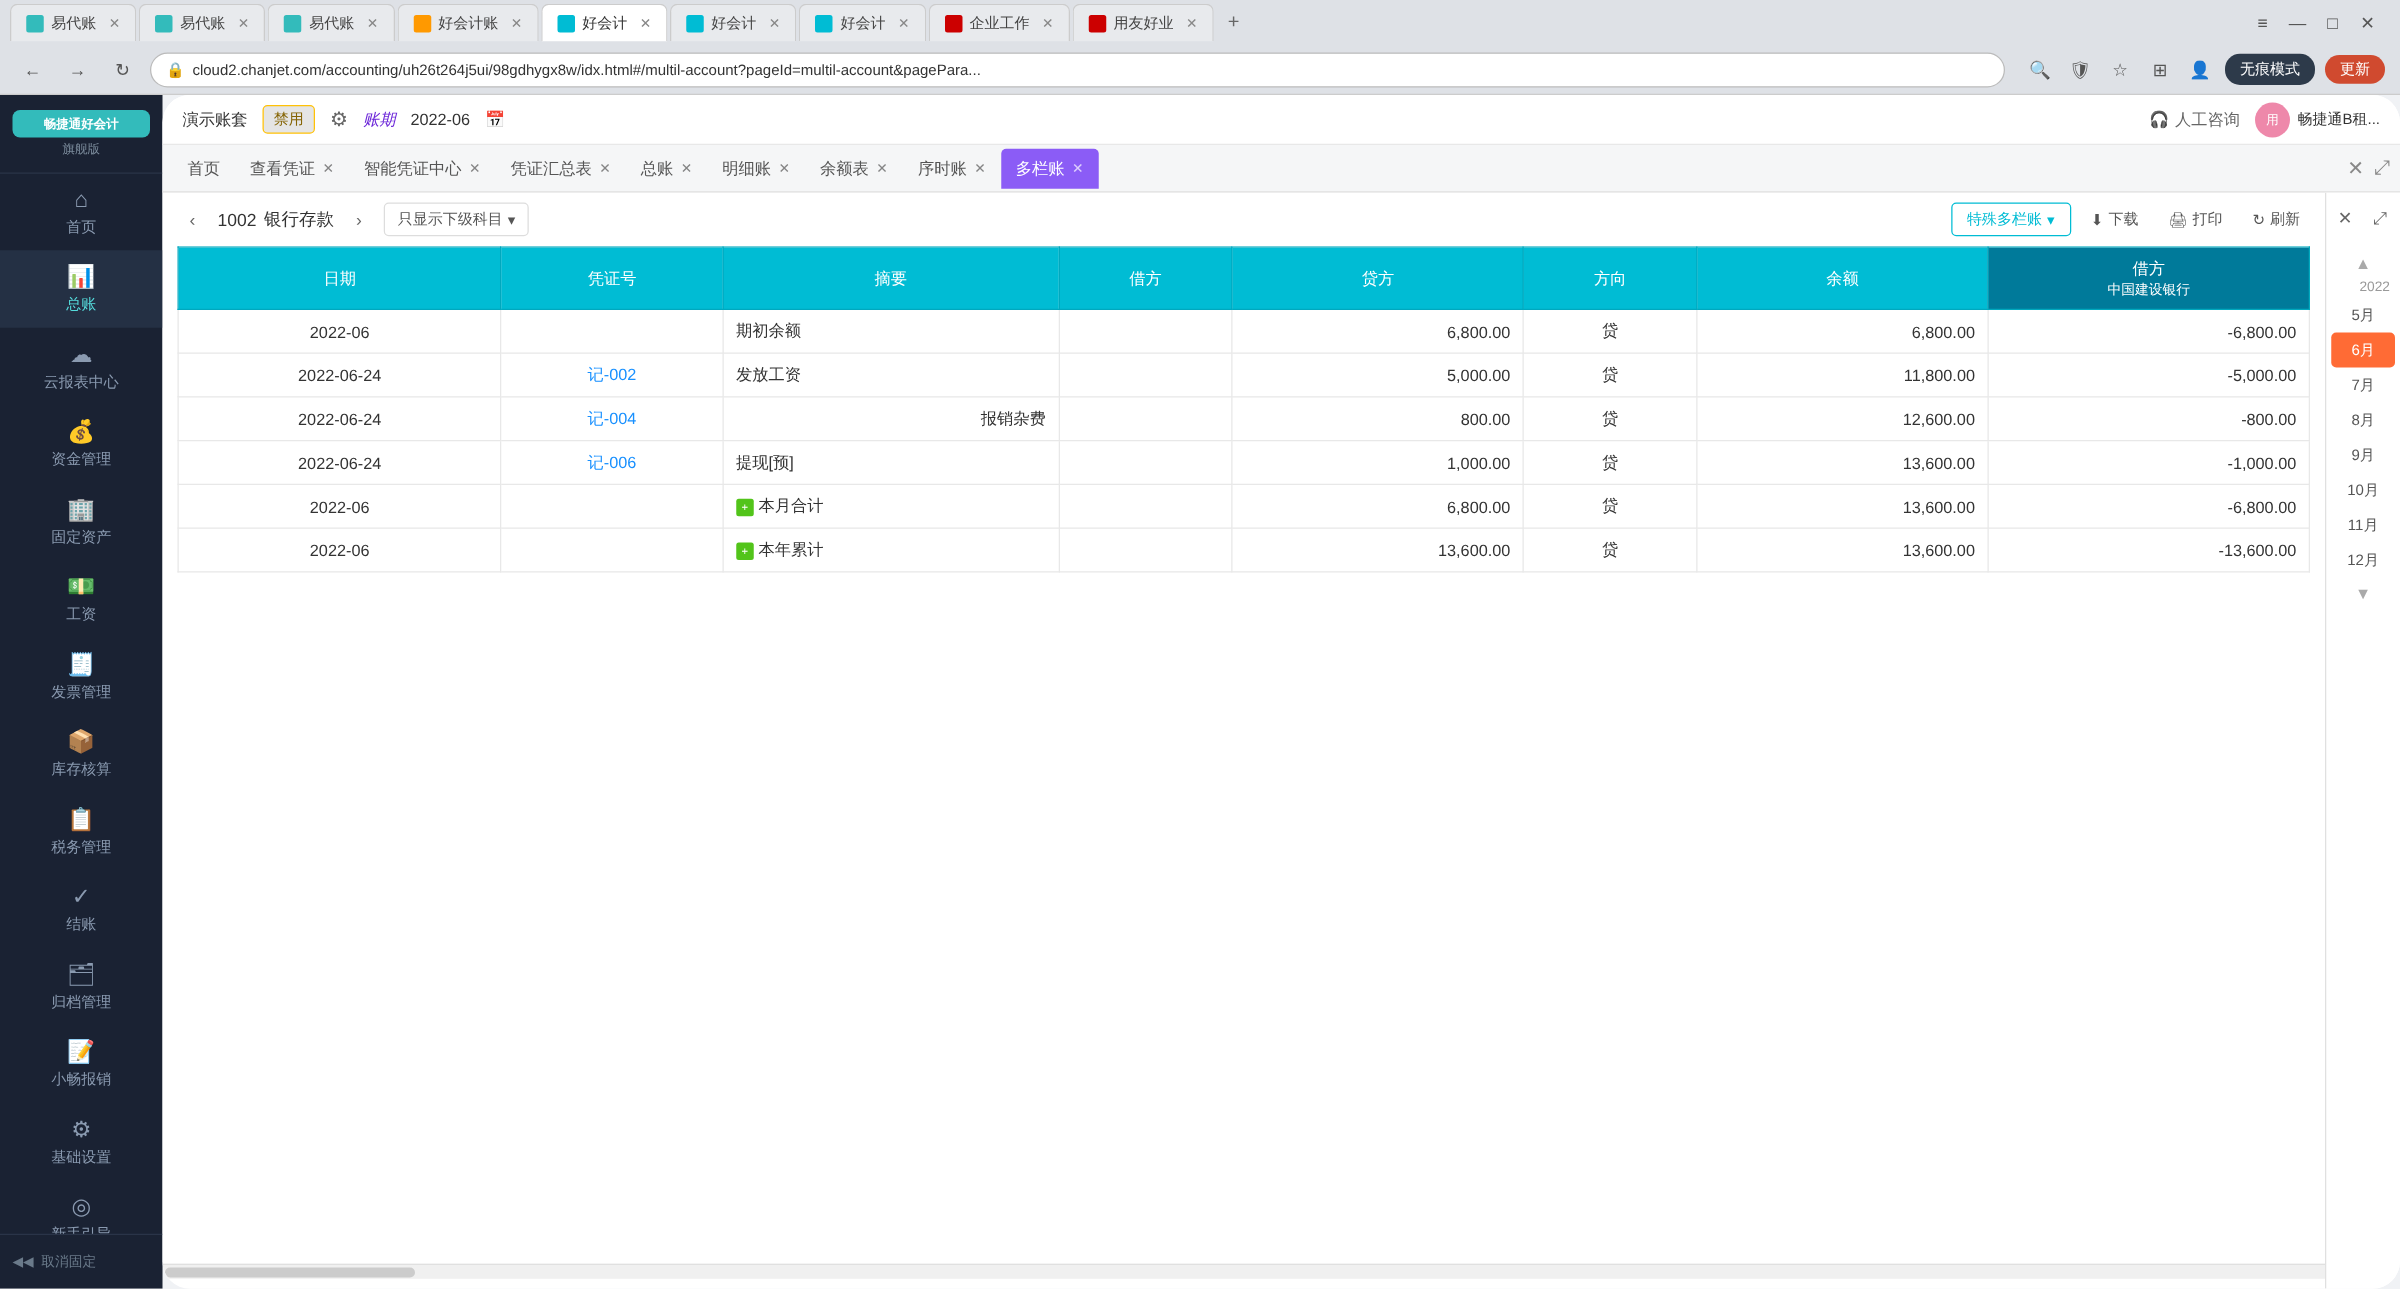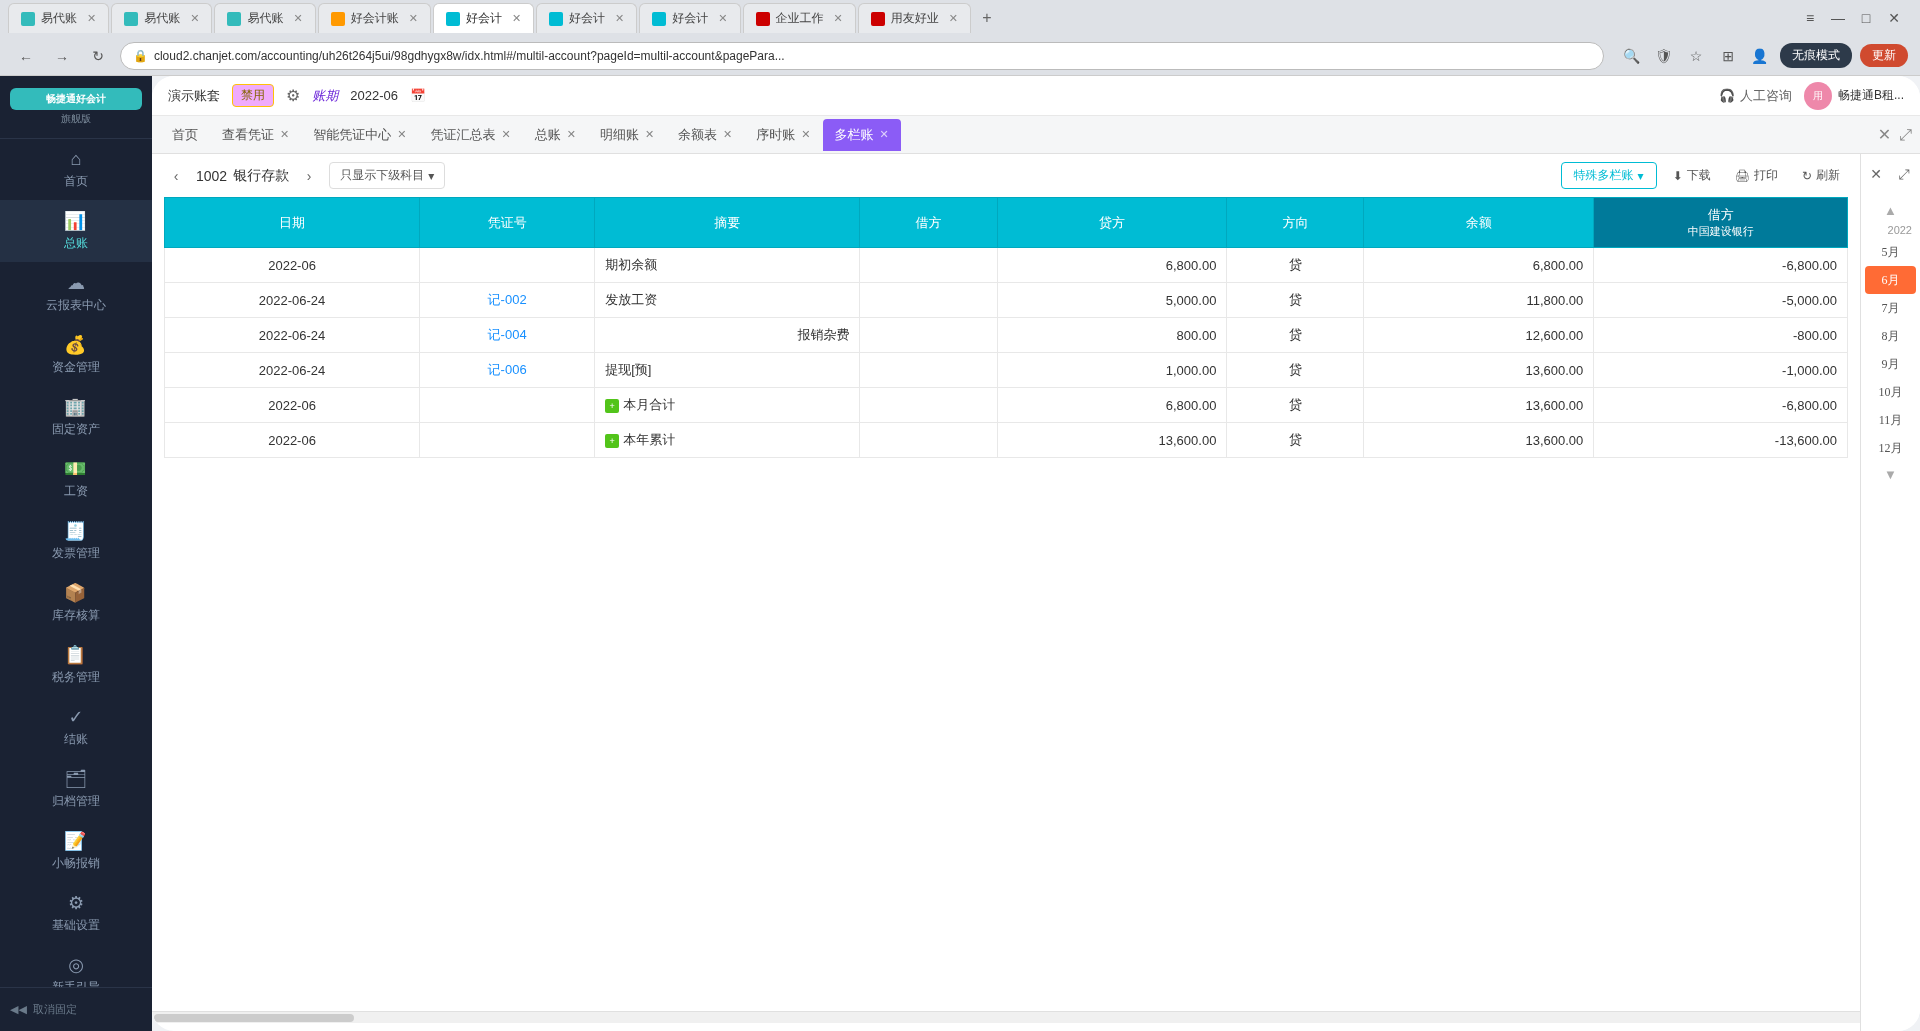--- a/index.html
+++ b/index.html
@@ -20,37 +20,37 @@
     .address-input { flex: 1; height: 28px; background: #fff; border: 1px solid #bbb; border-radius: 14px; padding: 0 12px; font-size: 12px; color: #333; display: flex; align-items: center; }
     .address-icons { display: flex; align-items: center; gap: 8px; margin-left: 8px; }
     .addr-icon { width: 24px; height: 24px; display: flex; align-items: center; justify-content: center; color: #555; cursor: pointer; font-size: 14px; }
     .stealth-btn { background: #2d3a4a; color: #fff; border-radius: 12px; padding: 4px 12px; font-size: 12px; cursor: pointer; }
     .update-btn { background: #d04a2f; color: #fff; border-radius: 12px; padding: 3px 12px; font-size: 12px; cursor: pointer; }
 
     
     .app-layout { display: flex; height: calc(1031px - 76px); }
 
     
-    .sidebar { width: 152px; background: #1a2233; display: flex; flex-direction: column; color: #aab; flex-shrink: 0; }
+    .sidebar { width: 130px; background: #1a2233; display: flex; flex-direction: column; color: #aab; flex-shrink: 0; }
     .sidebar-logo { padding: 12px 10px; border-bottom: 1px solid #2a3448; }
     .logo-box { background: #3bb; border-radius: 6px; padding: 4px 8px; color: #fff; font-size: 11px; font-weight: bold; text-align: center; }
     .logo-sub { color: #7a8a9a; font-size: 10px; margin-top: 2px; text-align: center; }
     .sidebar-nav { flex: 1; overflow-y: auto; }
     .sidebar-item { display: flex; flex-direction: column; align-items: center; padding: 10px 0; cursor: pointer; color: #8a9ab0; font-size: 12px; gap: 3px; }
     .sidebar-item.active { background: #243044; color: #5dd; }
     .sidebar-item .si-icon { font-size: 18px; }
     .sidebar-footer { padding: 10px; border-top: 1px solid #2a3448; }
     .sidebar-footer-item { display: flex; align-items: center; gap: 6px; color: #6a7a8a; font-size: 11px; cursor: pointer; padding: 4px 0; }
 
     
     .main-content { flex: 1; display: flex; flex-direction: column; background: #fff; overflow: hidden; border-radius: 22px; }
 
     
     .top-bar { height: 40px; background: #fff; border-bottom: 1px solid #e8e8e8; display: flex; align-items: center; padding: 0 16px; gap: 12px; }
-    .demo-badge { background: #f0abfc; color: #856404; border: 1px solid #ffc107; border-radius: 4px; padding: 2px 8px; font-size: 12px; }
+    .demo-badge { background: #e5e5e5; color: #856404; border: 1px solid #ffc107; border-radius: 4px; padding: 2px 8px; font-size: 12px; }
     .gear-btn { color: #666; cursor: pointer; font-size: 16px; }
     .calendar-icon { color: #666; cursor: pointer; }
     .top-bar-right { margin-left: auto; display: flex; align-items: center; gap: 12px; }
     .consult-btn { display: flex; align-items: center; gap: 4px; color: #666; font-size: 13px; cursor: pointer; }
     .user-info { display: flex; align-items: center; gap: 6px; cursor: pointer; }
     .avatar { width: 28px; height: 28px; border-radius: 50%; background: #e8a; display: flex; align-items: center; justify-content: center; color: #fff; font-size: 10px; }
     .username { color: #333; font-size: 12px; }
 
     
     .tab-bar { height: 38px; background: #f5f6f7; border-bottom: 1px solid #e0e0e0; display: flex; align-items: center; padding: 0 8px; gap: 0; overflow: hidden; }
@@ -83,21 +83,21 @@
     .badge-green { display: inline-block; width: 14px; height: 14px; background: #52c41a; border-radius: 2px; color: #fff; font-size: 9px; text-align: center; line-height: 14px; margin-right: 4px; }
 
     
     .date-nav { width: 60px; background: #fff; border-left: 1px solid #e0e0e0; display: flex; flex-direction: column; overflow: hidden; }
     .date-nav-header { height: 40px; display: flex; align-items: center; justify-content: flex-end; padding-right: 4px; gap: 4px; }
     .date-nav-close { width: 24px; height: 24px; display: flex; align-items: center; justify-content: center; cursor: pointer; color: #666; font-size: 14px; }
     .date-nav-expand { width: 24px; height: 24px; display: flex; align-items: center; justify-content: center; cursor: pointer; color: #666; font-size: 14px; }
     .date-nav-content { flex: 1; overflow-y: auto; padding: 4px 0; }
     .year-section { }
     .year-header { font-size: 11px; color: #999; text-align: right; padding: 2px 8px; }
-    .month-item { display: flex; align-items: center; justify-content: center; height: 28px; font-size: 12px; color: #555; cursor: pointer; font-family: Liberation Serif, serif; }
+    .month-item { display: flex; align-items: center; justify-content: center; height: 28px; font-size: 12px; color: #555; cursor: pointer; }
     .month-item.active { background: #ff6b35; color: #fff; border-radius: 4px; margin: 0 4px; }
     .month-item.year-label { background: #52c41a; color: #fff; border-radius: 4px; margin: 0 4px; font-size: 11px; }
     .date-nav-arrow { display: flex; align-items: center; justify-content: center; height: 24px; cursor: pointer; color: #aaa; }
 
     
     .bottom-scroll { height: 12px; background: #f0f0f0; border-top: 1px solid #e0e0e0; display: flex; align-items: center; }
     .h-scroll-thumb { height: 8px; width: 200px; background: #ccc; border-radius: 4px; margin: 2px; }
   </style>
 </head>
 <body>

